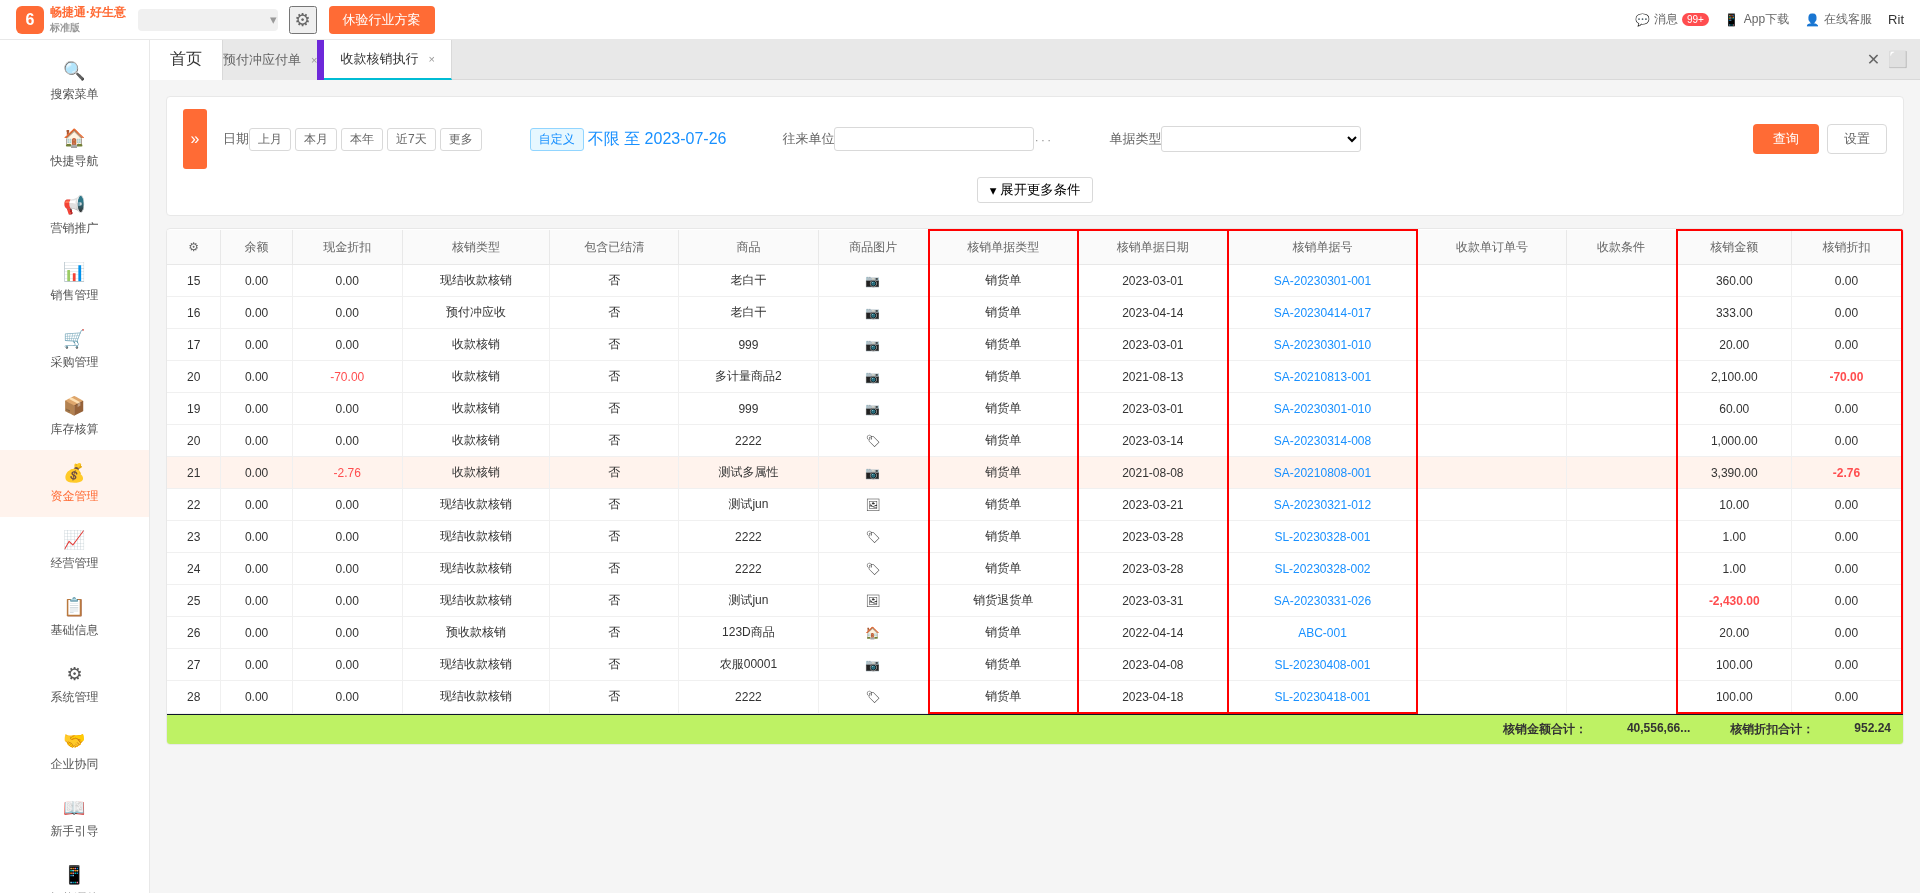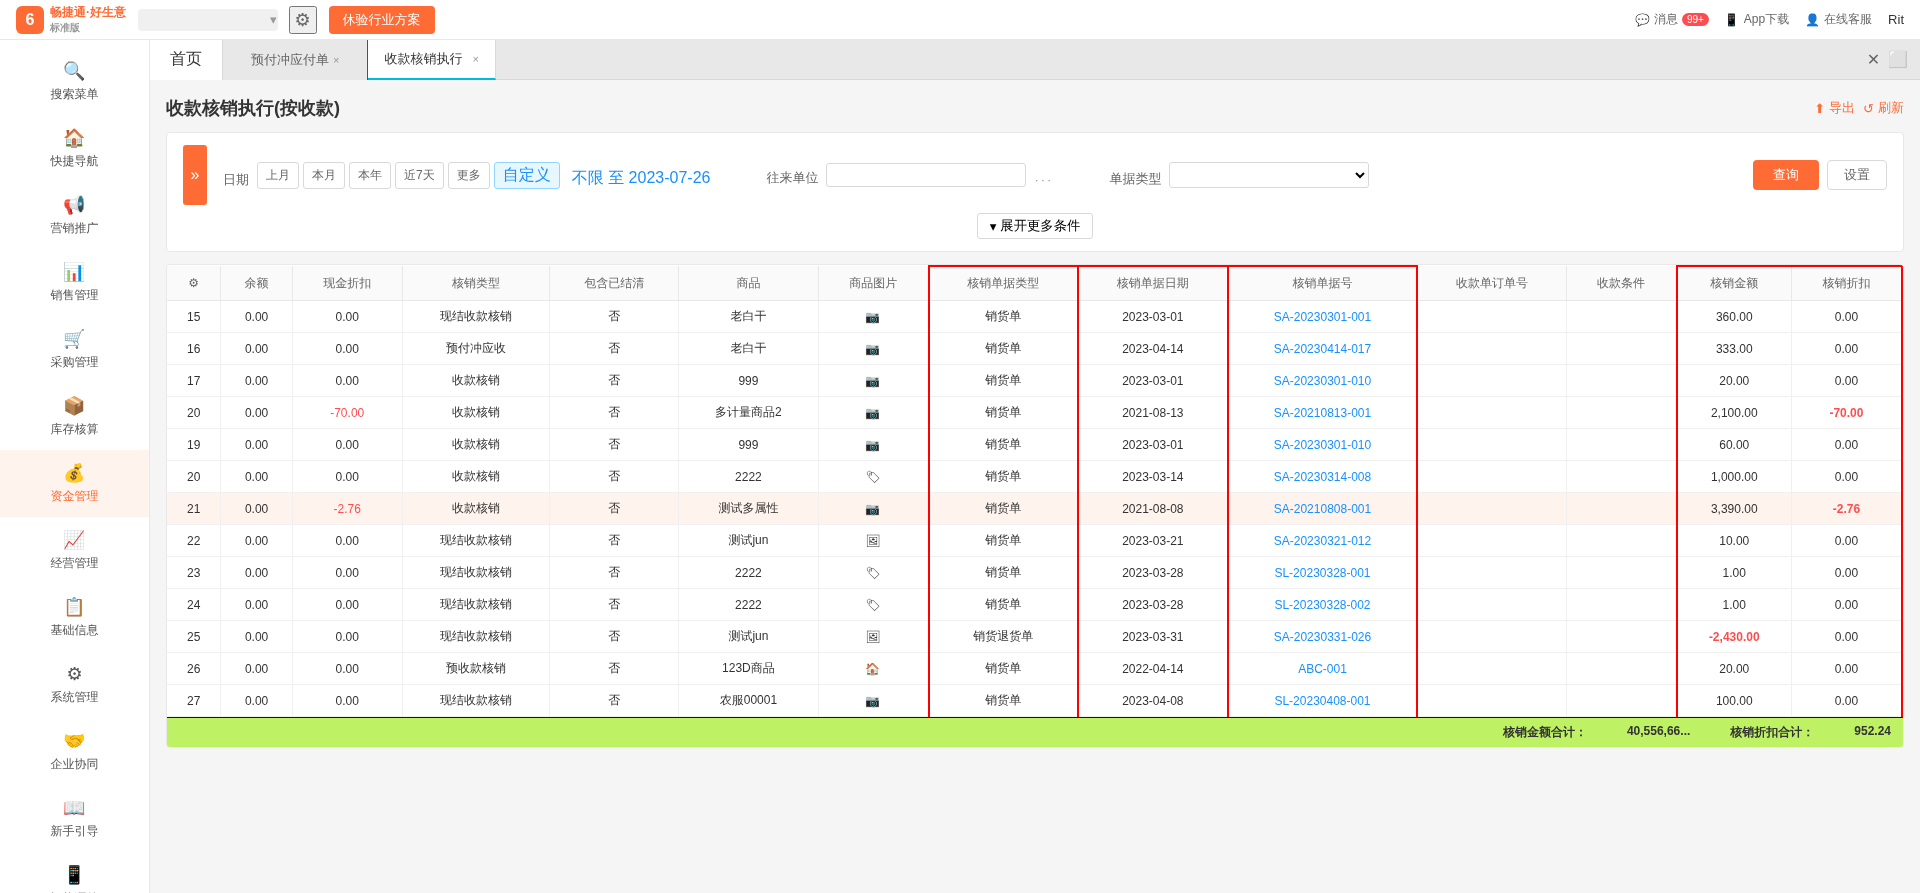--- a/index.html
+++ b/index.html
@@ -39,25 +39,25 @@
     
     .page-content { flex: 1; overflow: auto; padding: 16px; background: #f5f5f5; }
     .page-header { display: flex; align-items: center; justify-content: space-between; margin-bottom: 12px; }
     .page-title { font-size: 18px; font-weight: bold; color: #333; }
     .page-actions { display: flex; gap: 8px; }
     .action-btn { display: flex; align-items: center; gap: 4px; background: none; border: none; cursor: pointer; color: #ff6b35; font-size: 13px; }
 
     
     .filter-bar { background: #fff; border-radius: 4px; padding: 12px 16px; margin-bottom: 12px; border: 1px solid #e8e8e8; }
     .filter-row { display: flex; align-items: center; gap: 16px; }
-    .filter-item { display: flex; align-items: flex-end; gap: 8px; }
+    .filter-item { display: flex; align-items: center; gap: 0; }
     .filter-label { color: #666; font-size: 13px; white-space: nowrap; }
     .filter-date-btns { display: flex; gap: 4px; }
     .date-btn { padding: 2px 8px; border: 1px solid #d9d9d9; border-radius: 3px; cursor: pointer; font-size: 12px; background: #fff; color: #666; }
-    .date-custom { background: #e6f7ff; color: #1890ff; border: 1px solid #91d5ff; border-radius: 3px; padding: 2px 8px; font-size: 16px; cursor: pointer; }
+    .date-custom { background: #e6f7ff; color: #1890ff; border: 1px solid #91d5ff; border-radius: 3px; padding: 2px 8px; font-size: 12px; cursor: pointer; margin-left: 44px; }
     .filter-input { border: 1px solid #d9d9d9; border-radius: 3px; padding: 4px 8px; font-size: 12px; width: 180px; }
     .filter-dots { color: #999; letter-spacing: 2px; }
     .filter-select { border: 1px solid #d9d9d9; border-radius: 3px; padding: 4px 8px; font-size: 12px; width: 200px; background: #fff; }
     .query-btn { background: #ff6b35; color: white; border: none; border-radius: 4px; padding: 5px 20px; cursor: pointer; font-size: 13px; }
     .settings-btn { background: #fff; color: #666; border: 1px solid #d9d9d9; border-radius: 4px; padding: 5px 16px; cursor: pointer; font-size: 13px; }
     .expand-btn { display: inline-flex; align-items: center; gap: 4px; padding: 3px 12px; border: 1px solid #d9d9d9; border-radius: 3px; background: #fff; cursor: pointer; }
 
     
     .table-container { background: #fff; border-radius: 4px; overflow: auto; border: 1px solid #e8e8e8; position: relative; }
     table { width: 100%; border-collapse: collapse; font-size: 12px; }
@@ -173,49 +173,36 @@
     </div>
 
   </div>
 
   <div class="main-content">
 
     <div class="tab-bar" style="background:#e8e8e8;">
       <div class="tab tab-home" style="background:#fff;font-size:16px;color:#333;padding:0 20px;border-right:1px solid #d9d9d9;height:40px;display:flex;align-items:center;">
         <span>首页</span>
       </div>
-      <div class="tab" style="background:#e8e8e8;color:#666;padding:0 28px;height:40px;display:flex;align-items:center;gap:0;border-right:1px solid #6d28d9;">
+      <div class="tab" style="background:#e8e8e8;color:#666;padding:0 0;height:40px;display:flex;align-items:center;gap:6px;border-right:7px solid #6d28d9;">
         <span>预付冲应付单</span>
         <span class="tab-close">×</span>
       </div>
       <div class="tab active" style="background:#fff;color:#333;padding:0 16px;height:40px;display:flex;align-items:center;gap:6px;border-right:1px solid #d9d9d9;border-bottom:2px solid #00bcd4;">
         <span>收款核销执行</span>
         <span class="tab-close">×</span>
       </div>
       <div class="tab-bar-actions">
         <button class="tab-action-btn">✕</button>
         <button class="tab-action-btn">⬜</button>
       </div>
     </div>
 
     <div class="page-content">
 
-      <div class="page-header">
-        <h2 class="page-title">收款核销执行(按收款)</h2>
-        <div class="page-actions">
-          <button class="action-btn">
-            <span>⬆</span>
-            <span>导出</span>
-          </button>
-          <button class="action-btn">
-            <span>↺</span>
-            <span>刷新</span>
-          </button>
-        </div>
-      </div>
 
       <div class="filter-bar">
         <div class="filter-row">
           <button class="orange-arrow">»</button>
           <div class="filter-item">
             <span class="filter-label">日期</span>
             <div class="filter-date-btns">
               <button class="date-btn">上月</button>
               <button class="date-btn">本月</button>
               <button class="date-btn">本年</button>
@@ -473,20 +460,36 @@
     <td>农服00001</td>
     <td>📷</td>
     <td style="border-left:2px solid #ff0000;border-right:2px solid #ff0000;">销货单</td>
     <td style="border-right:2px solid #ff0000;">2023-04-08</td>
     <td style="border-right:2px solid #ff0000;"><a class="link-text">SL-20230408-001</a></td>
     <td></td>
     <td></td>
     <td class="" style="border-left:2px solid #ff0000;">100.00</td>
     <td class="" style="border-right:2px solid #ff0000;">0.00</td>
   </tr>
+              <tr>
+    <td>28</td>
+    <td>0.00</td>
+    <td class="">0.00</td>
+    <td>现结收款核销</td>
+    <td>否</td>
+    <td>2222</td>
+    <td>🏷</td>
+    <td style="border-left:2px solid #ff0000;border-right:2px solid #ff0000;border-bottom:2px solid #ff0000;">销货单</td>
+    <td style="border-right:2px solid #ff0000;border-bottom:2px solid #ff0000;">2023-04-18</td>
+    <td style="border-right:2px solid #ff0000;border-bottom:2px solid #ff0000;"><a class="link-text">SL-20230418-001</a></td>
+    <td></td>
+    <td></td>
+    <td class="" style="border-left:2px solid #ff0000;border-bottom:2px solid #ff0000;">100.00</td>
+    <td class="" style="border-right:2px solid #ff0000;border-bottom:2px solid #ff0000;">0.00</td>
+  </tr>
             </tbody>
         </table>
         <div class="table-footer">
           <span>核销金额合计：</span>
           <span>40,556,66...</span>
           <span>核销折扣合计：</span>
           <span>952.24</span>
         </div>
       </div>
     </div>

